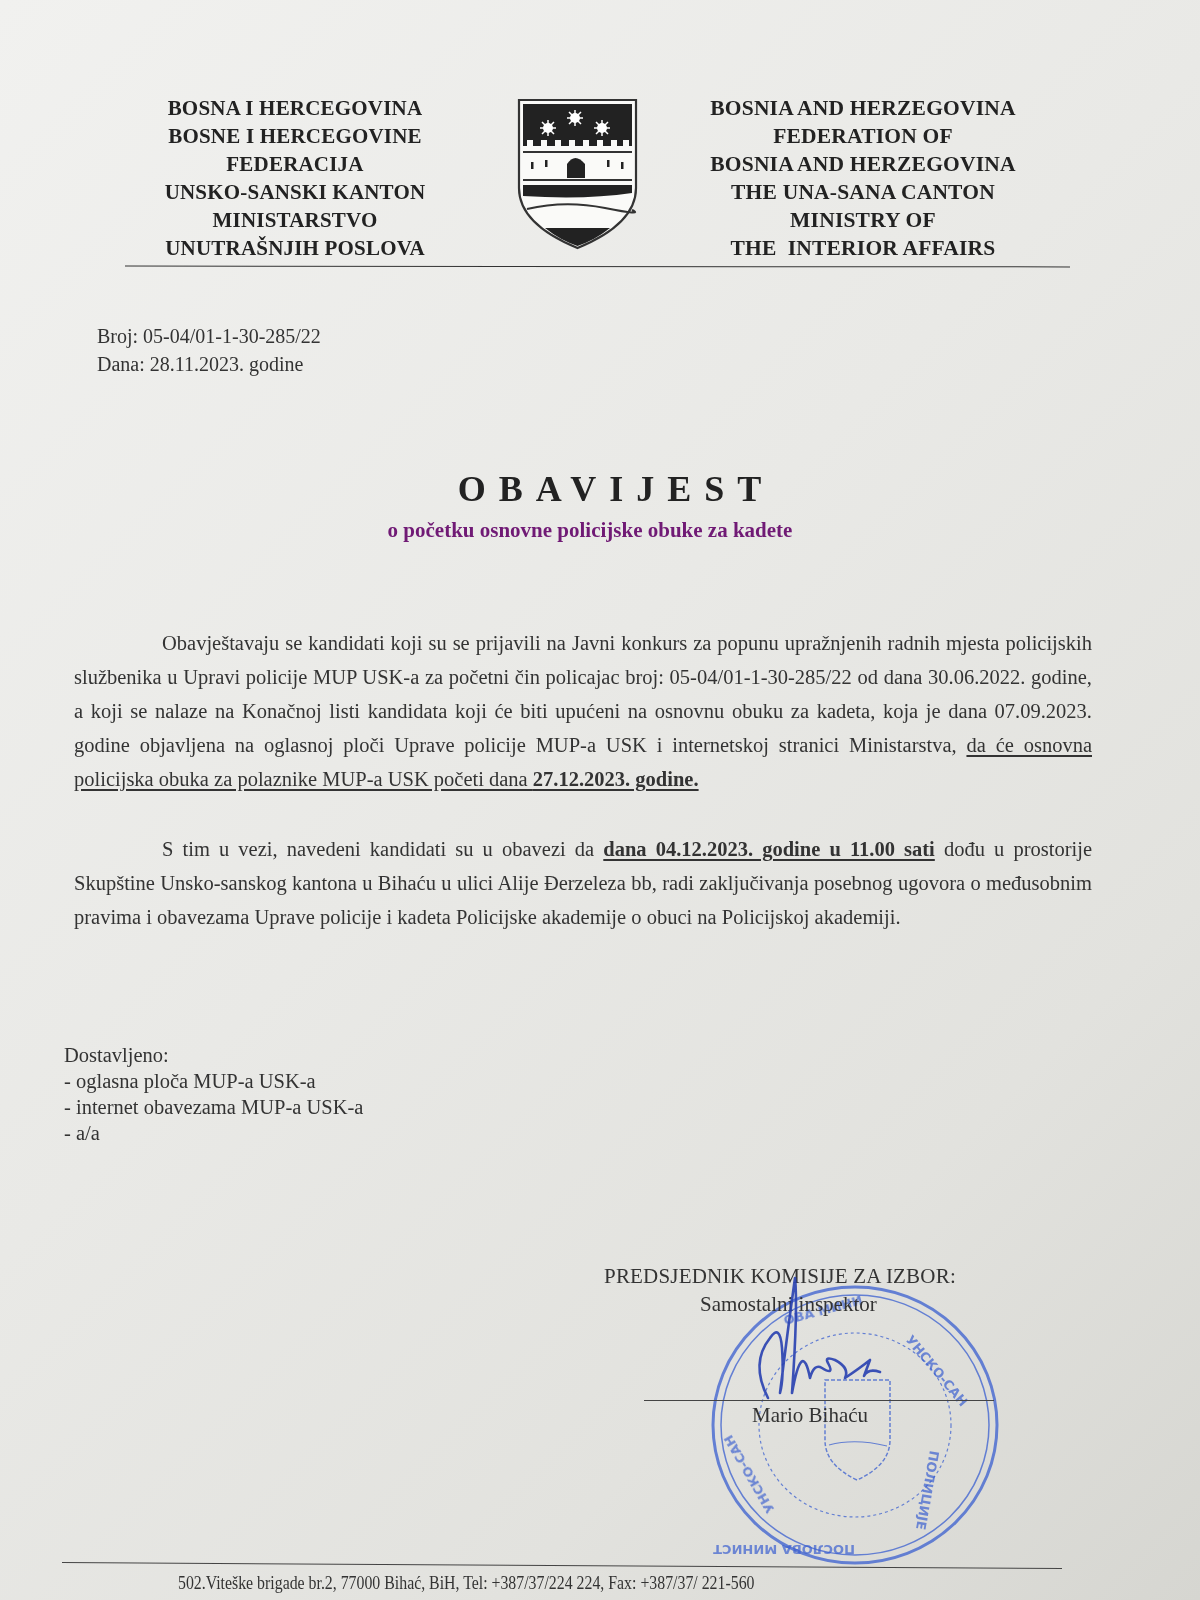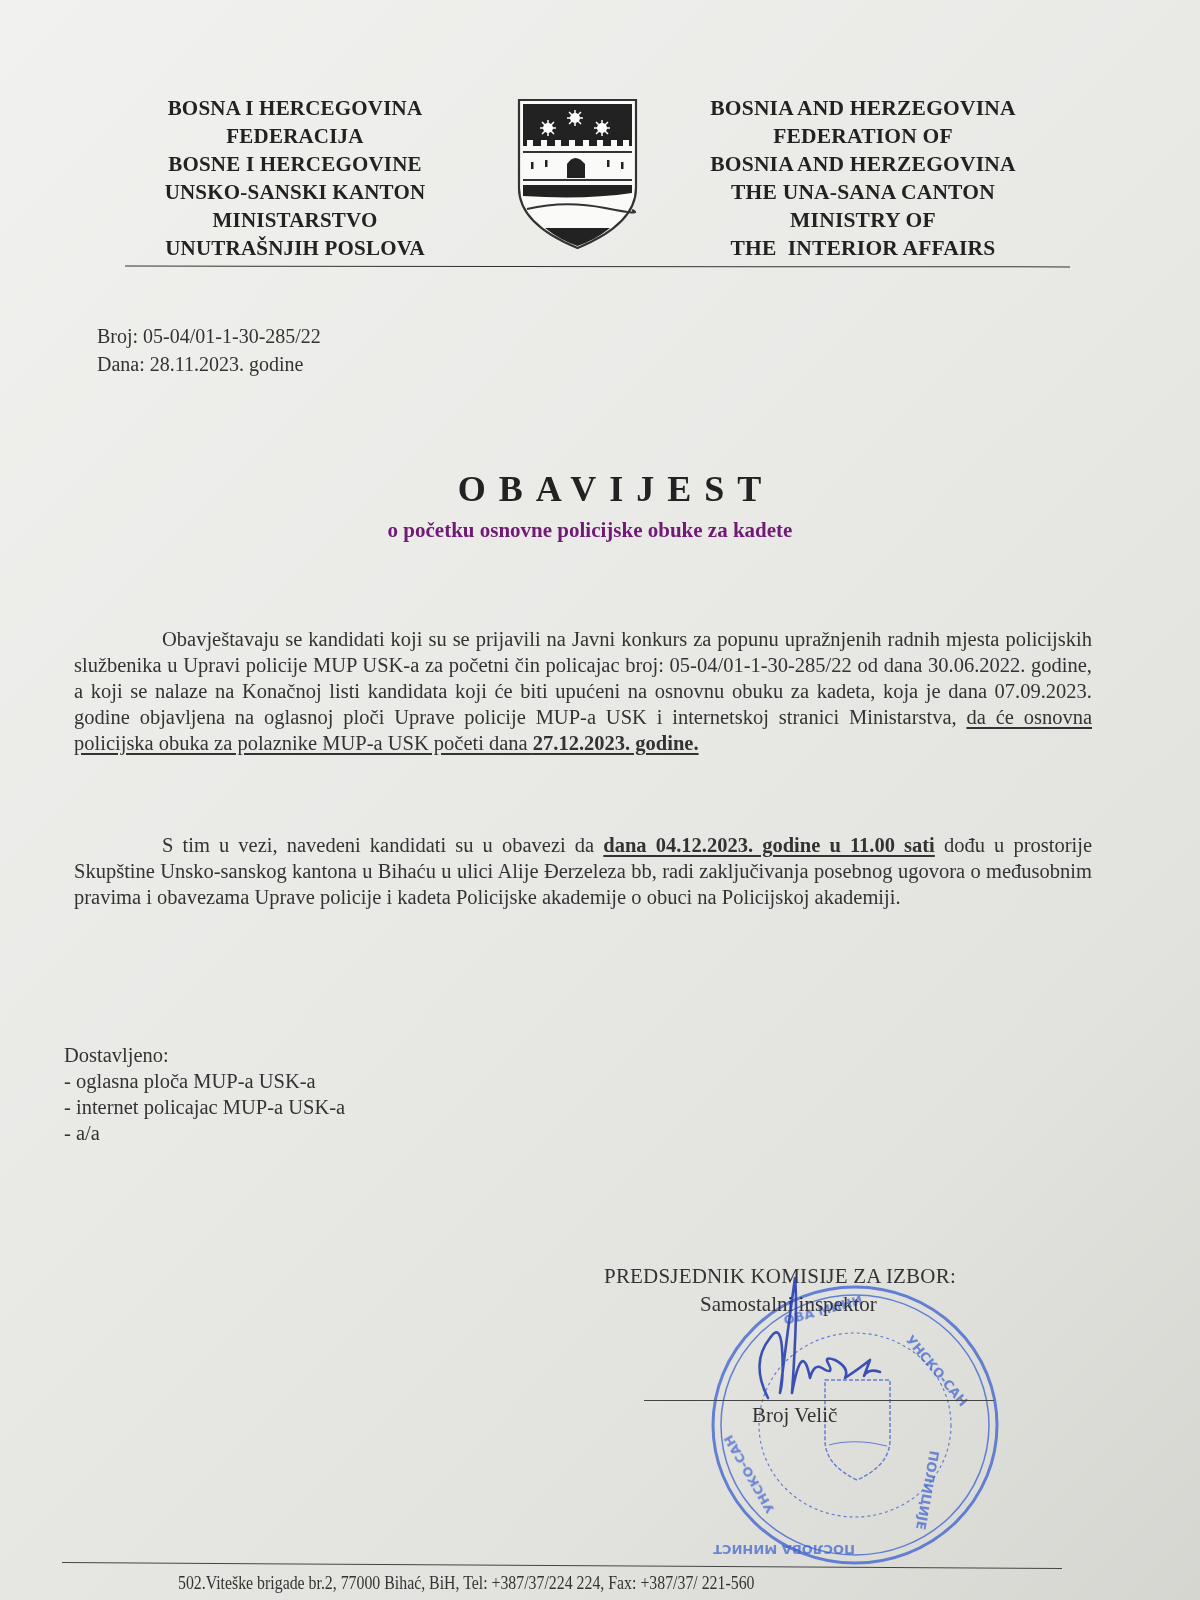--- a/index.html
+++ b/index.html
@@ -36,21 +36,21 @@
       font-weight: bold; font-size: 36px; letter-spacing: 13px; color: #222;
     }
     .subtitle {
       position: absolute; left: 0; width: 1180px; top: 518px; text-align: center;
       font-weight: bold; font-size: 21px; color: #701a75;
     }
 
     
     .para {
       position: absolute; left: 74px; width: 1018px;
-      font-size: 20.5px; line-height: 26px; text-align: justify; color: #333;
+      font-size: 20.5px; line-height: 34px; text-align: justify; color: #333;
       text-indent: 88px;
     }
     .para1 { top: 626px; }
     .para2 { top: 832px; }
     .u { text-decoration: underline; text-decoration-thickness: 1.5px; text-underline-offset: 3px; }
     .b { font-weight: bold; }
     .bi { font-weight: bold; }
 
     
     .dist { position: absolute; left: 64px; top: 1042px; font-size: 20.5px; line-height: 26px; color: #333; }
@@ -72,22 +72,22 @@
       white-space: nowrap;
     }
   </style>
 </head>
 <body>
 
 <div class="page">
 
   <div class="hdr-left">
     <div>BOSNA I HERCEGOVINA</div>
+    <div>BOSNE I HERCEGOVINE</div>
     <div>FEDERACIJA</div>
-    <div>BOSNE I HERCEGOVINE</div>
     <div>UNSKO-SANSKI KANTON</div>
     <div>MINISTARSTVO</div>
     <div>UNUTRAŠNJIH POSLOVA</div>
   </div>
 
   <svg class="crest" viewBox="0 0 125 155">
     <path d="M4 4 H121 V92 Q121 128 62.5 152 Q4 128 4 92 Z" fill="#fafaf8" stroke="#333" stroke-width="2.2"></path>
     <rect x="8" y="8" width="109" height="42" fill="#222"></rect>
     <g fill="#fff">
       <circle cx="33" cy="32" r="5"></circle>
@@ -140,21 +140,21 @@
   <div class="title">OBAVIJEST</div>
   <div class="subtitle">o početku osnovne policijske obuke za kadete</div>
 
   <div class="para para1"><span>Obavještavaju se kandidati koji su se prijavili na Javni konkurs za popunu upražnjenih radnih mjesta policijskih službenika u Upravi policije MUP USK-a za početni čin policajac broj: 05-04/01-1-30-285/22 od dana 30.06.2022. godine, a koji se nalaze na Konačnoj listi kandidata koji će biti upućeni na osnovnu obuku za kadeta, koja je dana 07.09.2023. godine objavljena na oglasnoj ploči Uprave policije MUP-a USK i internetskoj stranici Ministarstva, </span><span class="u"><span>da će osnovna policijska obuka za polaznike MUP-a USK početi dana </span><span class="b">27.12.2023. godine.</span></span></div>
 
   <div class="para para2"><span>S tim u vezi, navedeni kandidati su u obavezi da </span><span class="bi u">dana 04.12.2023. godine u 11.00 sati</span><span> dođu u prostorije Skupštine Unsko-sanskog kantona u Bihaću u ulici Alije Đerzeleza bb, radi zaključivanja posebnog ugovora o međusobnim pravima i obavezama Uprave policije i kadeta Policijske akademije o obuci na Policijskoj akademiji.</span></div>
 
   <div class="dist">
     <div>Dostavljeno:</div>
     <div>- oglasna ploča MUP-a USK-a</div>
-    <div>- internet policajac MUP-a USK-a</div>
+    <div>- internet obavezama MUP-a USK-a</div>
     <div>- a/a</div>
   </div>
 
   <svg class="stamp" viewBox="0 0 310 290">
     <g fill="none" stroke="#3a5fd0" opacity="0.75">
       <ellipse cx="150" cy="145" rx="142" ry="138" stroke-width="3"></ellipse>
       <ellipse cx="150" cy="145" rx="134" ry="130" stroke-width="1.5"></ellipse>
       <ellipse cx="150" cy="145" rx="96" ry="92" stroke-width="1.2" stroke-dasharray="3 3"></ellipse>
       <path d="M120 100 H185 V160 Q185 185 152 200 Q120 185 120 160 Z" stroke-width="1.5" stroke-dasharray="4 2"></path>
       <path d="M124 165 Q150 158 182 166" stroke-width="1.2"></path>
@@ -169,17 +169,17 @@
   </svg>
 
   <div class="sig-title">PREDSJEDNIK KOMISIJE ZA IZBOR:</div>
   <div class="sig-role">Samostalni inspektor</div>
 
   <svg class="signature" viewBox="0 0 150 135">
     <path d="M28 130 Q10 95 30 70 Q40 55 42 80 Q44 110 40 125 Q48 60 55 10 Q58 40 52 125 Q62 70 70 110 Q74 95 82 100 Q95 108 88 95 Q84 88 95 92 Q110 100 105 110 Q120 100 130 92 L124 108 Q128 100 140 104" fill="none" stroke="#2840b0" stroke-width="2.6" stroke-linecap="round" stroke-linejoin="round" opacity="0.9"></path>
   </svg>
 
   <div class="sig-line"></div>
-  <div class="sig-name">Broj Velič</div>
+  <div class="sig-name">Mario Bihaću</div>
 
   <div class="foot-rule"></div>
   <div class="footer">502.Viteške brigade br.2, 77000 Bihać, BiH, Tel: +387/37/224 224, Fax: +387/37/ 221-560</div>
 </div>
 
 </body></html>

